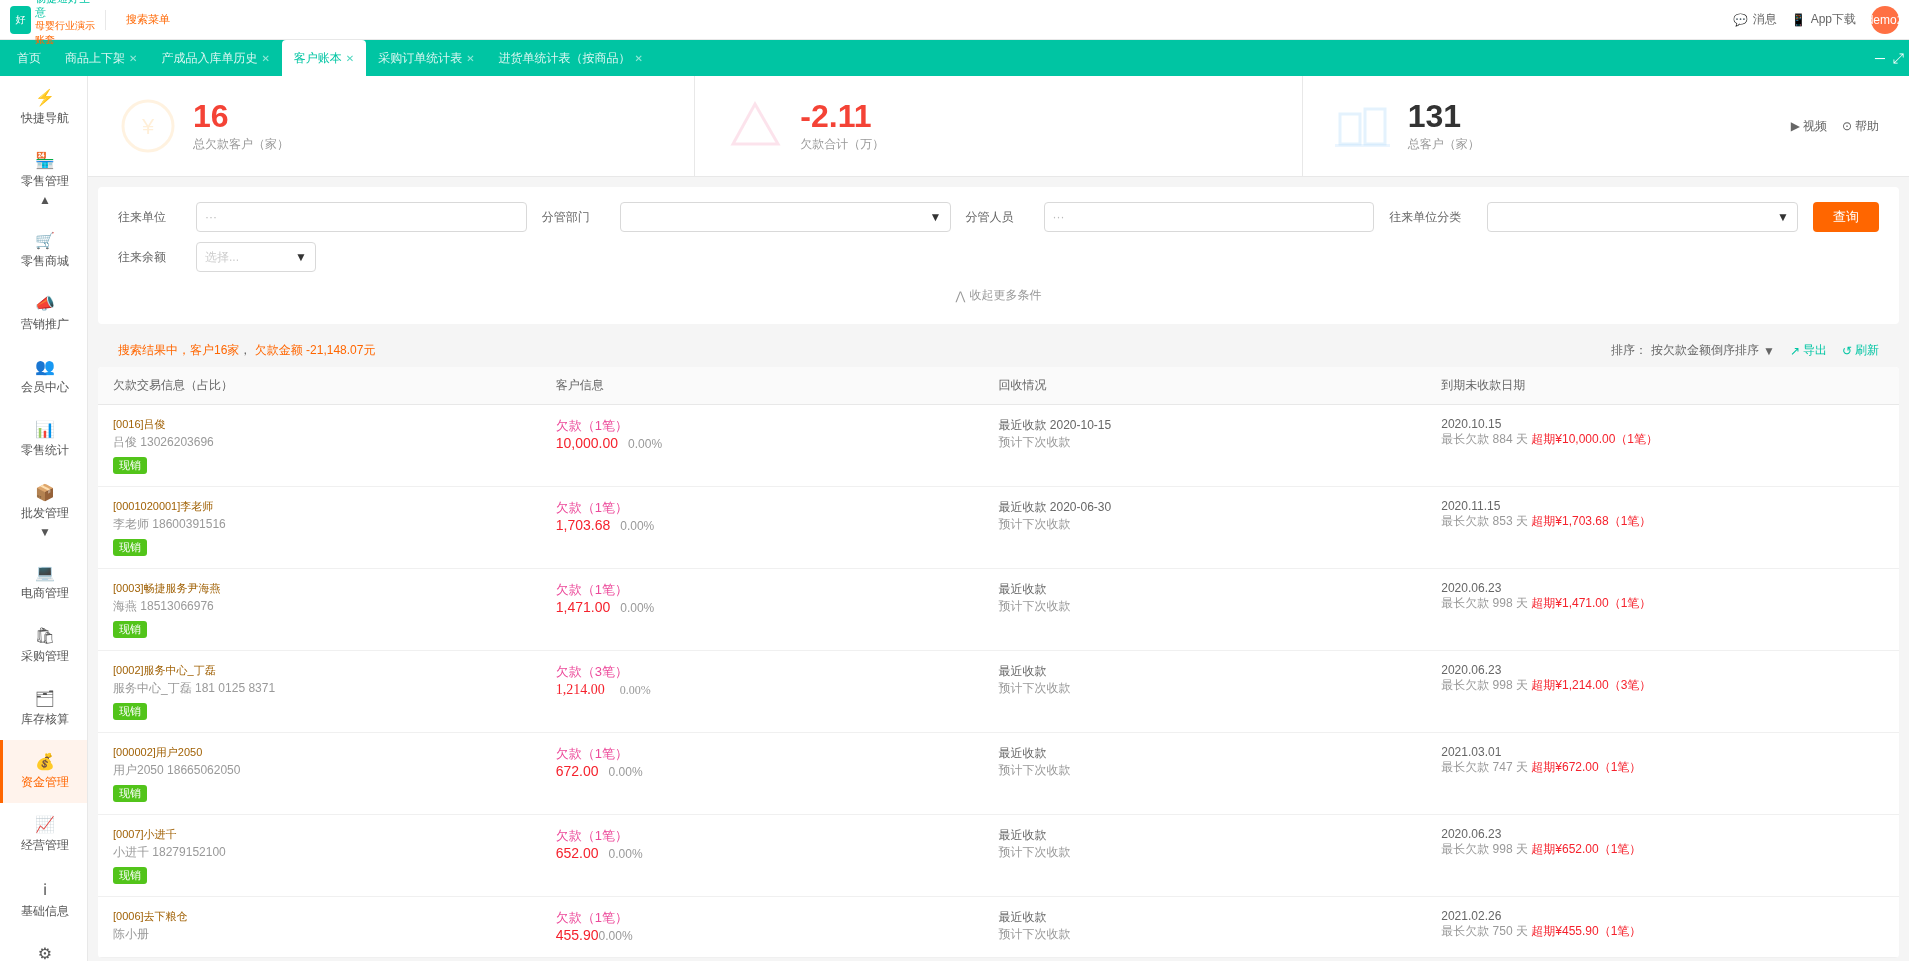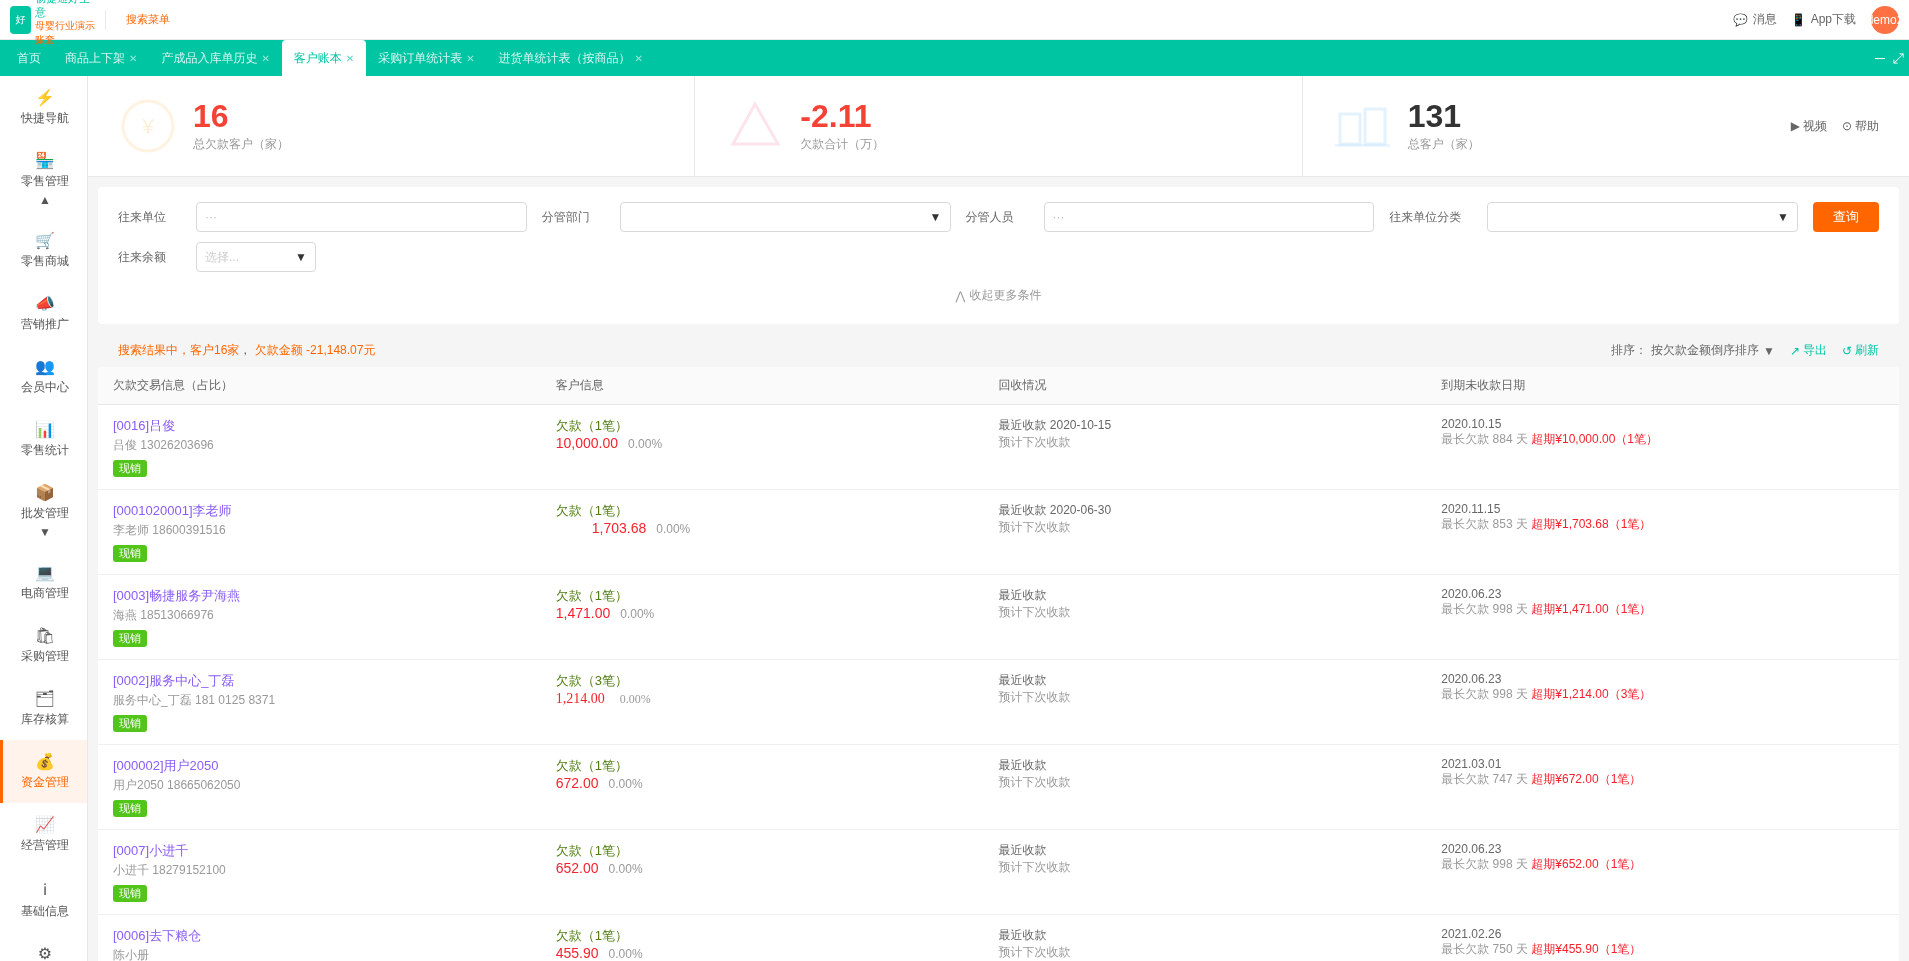--- a/index.html
+++ b/index.html
@@ -66,24 +66,24 @@
     .results-info { font-size: 12px; color: #666; }
     .results-info span { color: #ff6600; }
     .results-actions { display: flex; align-items: center; gap: 15px; font-size: 12px; color: #666; justify-content: flex-end; }
     .sort-btn { display: flex; align-items: center; gap: 4px; cursor: pointer; }
     .action-btn { display: flex; align-items: center; gap: 3px; cursor: pointer; color: #00c5a3; }
 
     
     .table-container { margin: 0 10px 10px; background: #fff; border-radius: 4px; overflow: hidden; }
     .table-header { display: grid; grid-template-columns: 3fr 3fr 3fr 3fr; background: #fafafa; border-bottom: 1px solid #e8e8e8; padding: 10px 15px; font-size: 12px; color: #666; font-weight: 500; }
     .table-row { display: grid; grid-template-columns: 3fr 3fr 3fr 3fr; border-bottom: 1px solid #f0f0f0; padding: 12px 15px; align-items: start; }
-    .customer-name { color: #8b5cf6; font-size: 13px; cursor: pointer; }
+    .customer-name { color: #a16207; font-size: 11px; cursor: pointer; }
     .customer-sub { font-size: 12px; color: #999; margin: 2px 0; }
     .tag { display: inline-block; background: #52c41a; color: #fff; font-size: 11px; padding: 1px 6px; border-radius: 3px; margin-top: 4px; }
-    .debt-count { font-size: 13px; color: #4d7c0f; }
+    .debt-count { font-size: 13px; color: #ec4899; }
     .debt-amount { font-size: 14px; color: #f5222d; font-weight: 500; }
     .debt-percent { font-size: 12px; color: #999; margin-top: 2px; }
     .recovery-info { font-size: 12px; color: #666; }
     .overdue-date { font-size: 12px; color: #666; }
     .overdue-amount { font-size: 12px; color: #f5222d; margin-top: 4px; }
   </style>
 </head>
 <body>
 
 <div class="top-bar">
@@ -357,21 +357,21 @@
     </div>
   </div>
           <div class="table-row">
     <div>
       <div class="customer-name">[0001020001]李老师</div>
       <div class="customer-sub">李老师  18600391516</div>
       <span class="tag">现销</span>
     </div>
     <div>
       <div class="debt-count">欠款（1笔）</div>
-      <div style="display:flex;align-items:baseline;gap:10px;margin-left:36px;">
+      <div style="display:flex;align-items:baseline;gap:10px;">
         <div class="debt-amount">1,703.68</div>
         <div class="debt-percent">0.00%</div>
       </div>
     </div>
     <div>
       <div class="recovery-info">最近收款    2020-06-30</div>
       <div class="recovery-info" style="color:#999;">预计下次收款</div>
     </div>
     <div>
       <div class="overdue-date">2020.11.15</div>
@@ -477,21 +477,21 @@
     </div>
   </div>
           <div class="table-row">
     <div>
       <div class="customer-name">[0006]去下粮仓</div>
       <div class="customer-sub">陈小册</div>
 
     </div>
     <div>
       <div class="debt-count">欠款（1笔）</div>
-      <div style="display:flex;align-items:baseline;gap:10px;">
+      <div style="display:flex;align-items:baseline;">
         <div class="debt-amount">455.90</div>
         <div class="debt-percent">0.00%</div>
       </div>
     </div>
     <div>
       <div class="recovery-info">最近收款</div>
       <div class="recovery-info" style="color:#999;">预计下次收款</div>
     </div>
     <div>
       <div class="overdue-date">2021.02.26</div>

